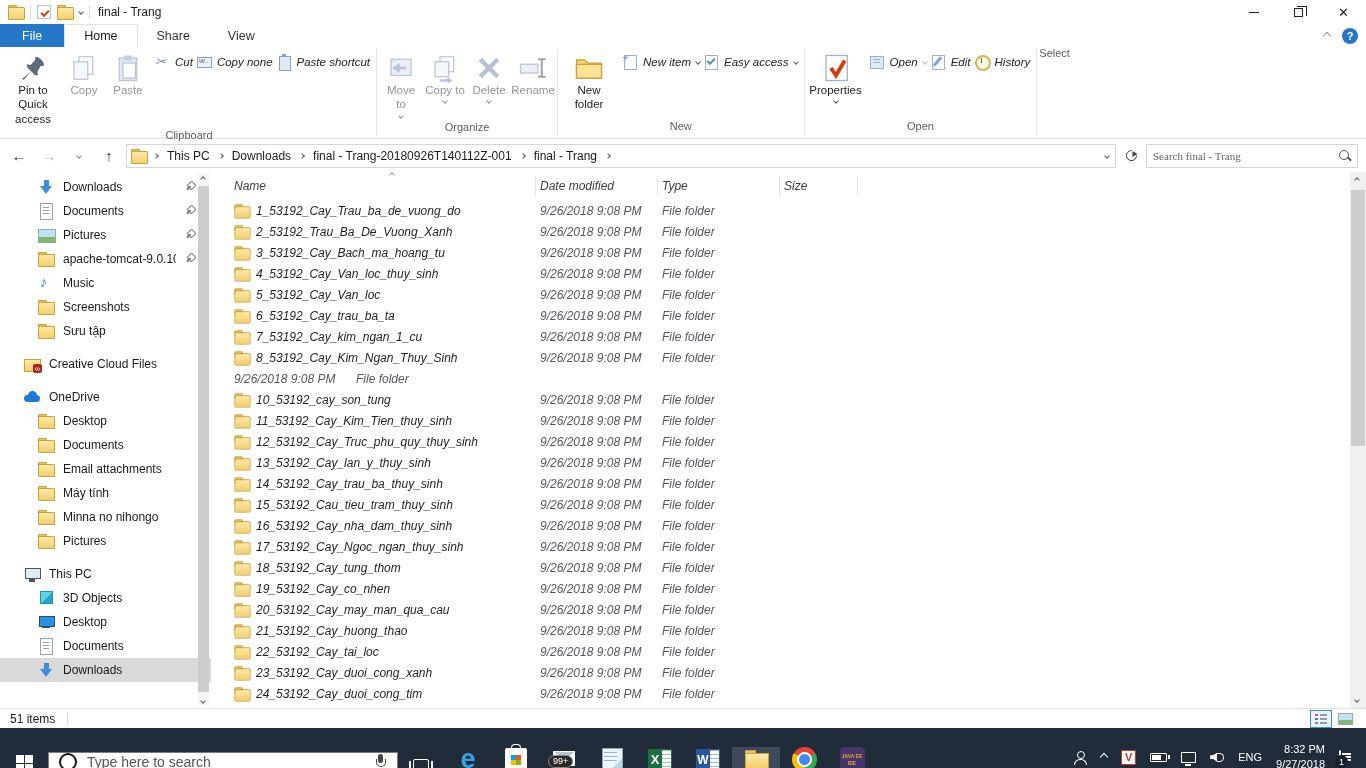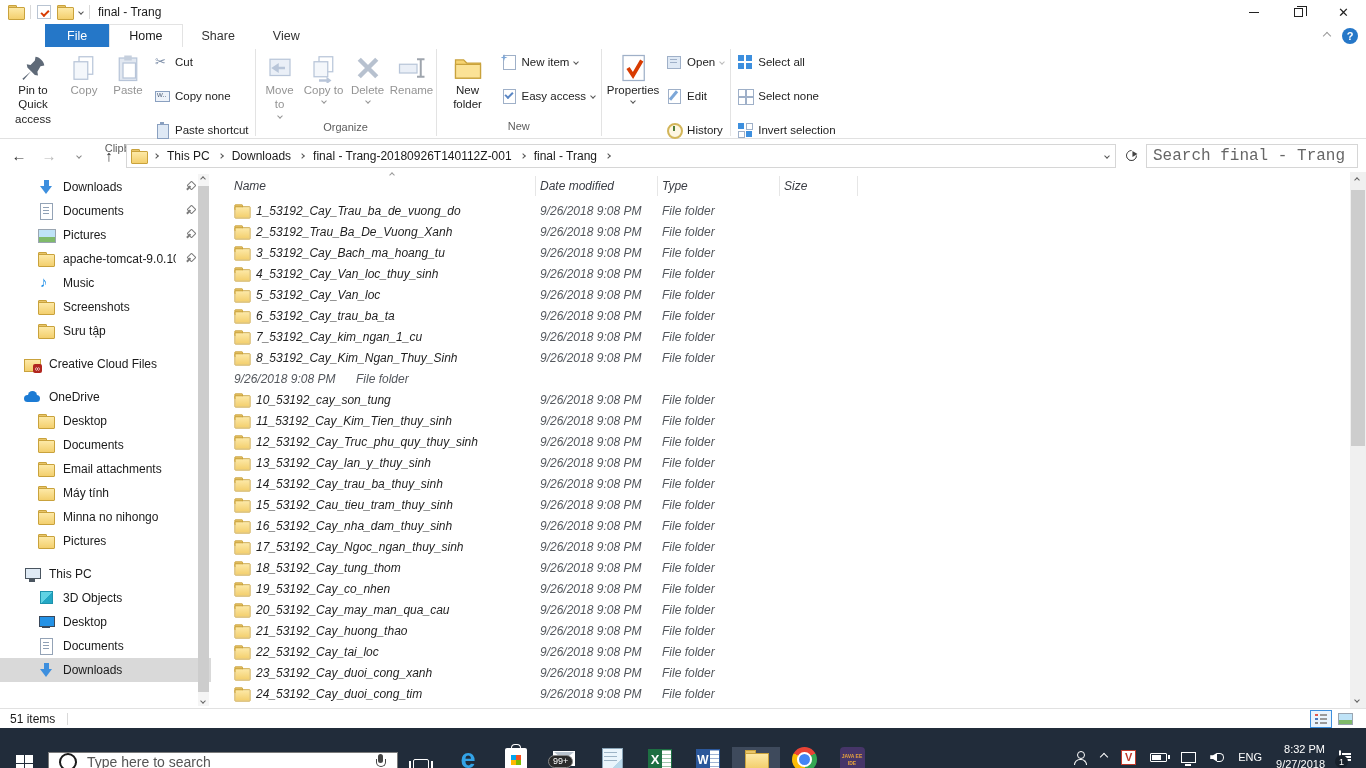--- a/index.html
+++ b/index.html
@@ -25,40 +25,40 @@
   .check-ico { width:14px; height:14px; border:1px solid #b9c4d2; background:#fff; position:relative; }
   .check-ico::before { content:""; position:absolute; left:3px; top:4px; width:6px; height:3px; border-left:2px solid #d83b01; border-bottom:2px solid #d83b01; transform:rotate(-45deg); }
 
   .chev { display:inline-block; width:6px; height:6px; border-right:1.5px solid #555; border-bottom:1.5px solid #555; }
   .chev.r { transform:rotate(-45deg); }
   .chev.d { transform:rotate(45deg); }
   .chev.u { transform:rotate(-135deg); }
   .chev.sm { width:4px; height:4px; }
 
   
-  .tabrow { height:23px; display:flex; align-items:stretch; background:#fff; font-size:12.5px; position:relative;padding-left:45px; }
+  .tabrow { height:23px; display:flex; align-items:stretch; background:#fff; font-size:12.5px; position:relative; }
   .tab { padding:0 19px; display:flex; align-items:center; color:#333; }
   .tab.file { background:#2577c8; color:#fff; padding:0 22px; }
   .tab.sel { background:#fff; border:1px solid #e3e3e3; border-bottom:none; color:#1a1a1a; }
   .tab-right { position:absolute; right:8px; top:0; height:23px; display:flex; align-items:center; gap:12px; }
   .help-ico { width:16px; height:16px; border-radius:50%; background:#2577c8; color:#fff; font-size:11px; font-weight:bold; display:flex; align-items:center; justify-content:center; }
 
   
   .ribbon { height:92px; display:flex; align-items:stretch; background:#fff; border-bottom:1px solid #e1e1e1; padding-left:4px; }
   .rgroup { display:flex; flex-direction:column; }
   .rbody { flex:1; display:flex; align-items:flex-start; padding-top:3px; }
   .rtitle { height:18px; text-align:center; font-size:11px; color:#5d5d5d; }
   .rsep { width:1px; background:#e3e3e3; margin:2px 2px; }
   .rbig { width:58px; min-width:44px; display:flex; flex-direction:column; align-items:center; padding:3px 2px; font-size:11.5px; color:#232323; text-align:center; line-height:1.25; }
   .rbig.narrow { width:38px; }
   .rbig svg { display:block; }
   .rbig .caret-b { margin-top:2px; }
   .dis { color:#949494; }
   .dis svg { opacity:.6; }
-  .rsmallcol { display:flex; flex-direction:column; gap:18px; padding:4px 4px; }
+  .rsmallcol { display:flex; flex-direction:row; gap:3px; padding:4px 4px;font-style:italic; }
   .rsmall { display:flex; align-items:center; gap:5px; font-size:11.5px; color:#232323; white-space:nowrap; }
   .rsmall .sico { flex:0 0 16px; }
   .sico { width:16px; height:16px; position:relative; display:inline-block; }
 
   
   .sico[data-icon="cut"]::before { content:"\2702"; color:#7d8ea8; font-size:13px; position:absolute; left:1px; top:0; }
   .sico[data-icon="copy-path"]::before { content:""; position:absolute; left:1px; top:3px; width:13px; height:9px; background:#eef3fa; border:1px solid #8aa0c0; }
   .sico[data-icon="copy-path"]::after { content:"w.."; position:absolute; left:3px; top:2px; font-size:8px; color:#56677f; }
   .sico[data-icon="paste-shortcut"]::before { content:""; position:absolute; left:3px; top:2px; width:10px; height:13px; background:#dfe9f5; border:1px solid #8aa0c0; }
   .sico[data-icon="paste-shortcut"]::after { content:""; position:absolute; left:6px; top:0; width:4px; height:3px; background:#8aa0c0; }
@@ -82,21 +82,21 @@
   .navbtn { width:26px; height:24px; display:flex; align-items:center; justify-content:center; font-size:15px; color:#1a70c0; }
   .navbtn.gray { color:#b8b8b8; }
   .navbtn.dark { color:#333; }
   .addrbox { flex:1; height:24px; border:1px solid #d6d6d6; background:#fff; display:flex; align-items:center; padding:0 4px; gap:7px; font-size:12px; color:#1a1a1a; }
   .crumb { padding:0 2px; white-space:nowrap; }
   .addr-end { margin-left:auto; display:flex; align-items:center; gap:10px; padding-right:2px; }
   .refresh-btn { width:22px; height:22px; display:flex; align-items:center; justify-content:center; }
   .refresh-ico { width:11px; height:11px; border:1.5px solid #444; border-radius:50%; border-top-color:transparent; position:relative; transform:rotate(45deg); }
   .refresh-ico::after { content:""; position:absolute; top:-4px; right:-1px; border:3px solid transparent; border-bottom:5px solid #444; transform:rotate(45deg); }
   .searchbox { width:212px; height:24px; border:1px solid #d6d6d6; display:flex; align-items:center; padding:0 6px; gap:6px; }
-  .searchbox input { border:none; outline:none; flex:1; font-size:16px; font-family:Liberation Mono, monospace; color:#8b5cf6; background:transparent; }
+  .searchbox input { border:none; outline:none; flex:1; font-size:11px; font-family:Liberation Serif, serif; color:#8b5cf6; background:transparent; }
   .searchbox input::placeholder { color:#666; opacity:1; }
   .mag { width:13px; height:13px; position:relative; flex:0 0 13px; }
   .mag::before { content:""; position:absolute; left:1px; top:1px; width:8px; height:8px; border:1.5px solid #555; border-radius:50%; }
   .mag::after { content:""; position:absolute; left:9px; top:9px; width:5px; height:1.5px; background:#555; transform:rotate(45deg); }
 
   
   .main { height:536px; display:flex; position:relative; }
 
   
   .sidebar { width:211px; position:relative; padding-top:3px; overflow:hidden; }
@@ -393,36 +393,20 @@
           <div class="rsmall">
               <span class="sico" data-icon="history-sm"></span>
               <span>History</span>
             </div>
         </div>
       </div>
       <div class="rtitle">Open</div>
     </div>
     <div class="rsep"></div>
     <div class="rgroup">
-      <div class="rbody">
-        <div class="rsmallcol">
-          <div class="rsmall">
-              <span class="sico" data-icon="select-all"></span>
-              <span>Select all</span>
-            </div>
-          <div class="rsmall">
-              <span class="sico" data-icon="select-none"></span>
-              <span>Select none</span>
-            </div>
-          <div class="rsmall">
-              <span class="sico" data-icon="invert-sel"></span>
-              <span>Invert selection</span>
-            </div>
-        </div>
-      </div>
       <div class="rtitle">Select</div>
     </div>
   </div>
 
   <div class="addrrow">
     <div class="navbtn dark">←</div>
     <div class="navbtn gray">→</div>
     <div class="navbtn">
         <span class="chev d sm" style="border-color:#888"></span>
       </div>

